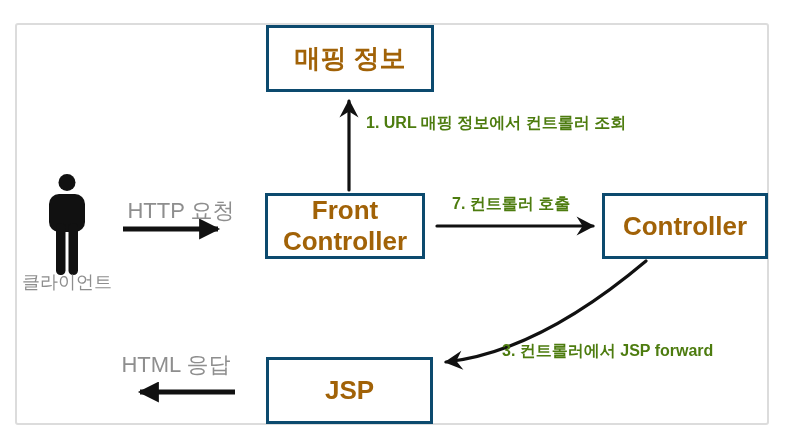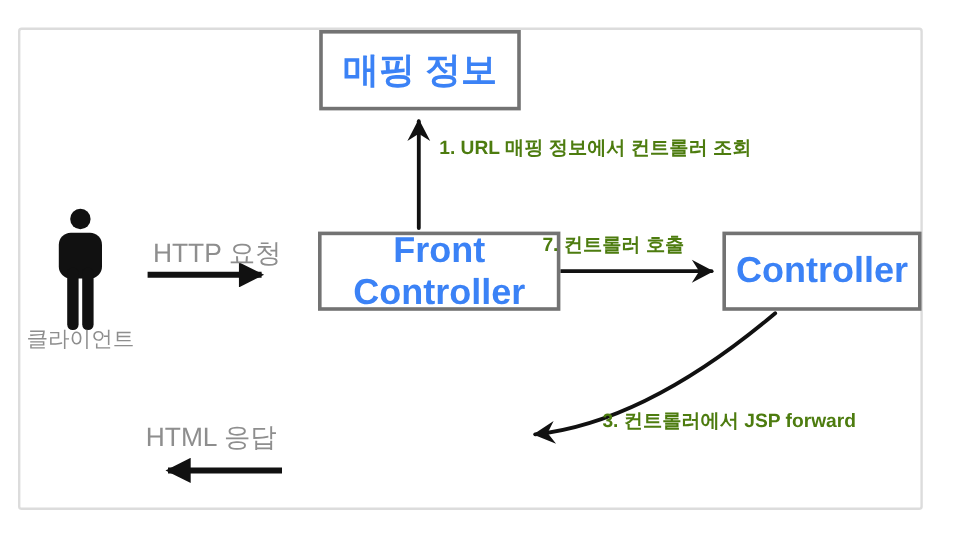--- a/index.html
+++ b/index.html
@@ -16,33 +16,33 @@
     left: 15px; top: 23px;
     width: 750px; height: 398px;
     border: 2px solid #dcdcdc;
     border-radius: 3px;
     background: #ffffff;
   }
   .node {
     position: absolute;
     box-sizing: border-box;
     background: #ffffff;
-    border: 3px solid #737373;
+    border: 3px solid #0c4a6e;
     display: flex;
     flex-direction: column;
     align-items: center;
     justify-content: center;
     font-weight: 700;
-    font-size: 30px;
-    color: #3b82f6;
+    font-size: 26px;
+    color: #a16207;
     line-height: 1.18;
     text-align: center;
   }
   #node-mapping   { left: 266px; top: 25px;  width: 168px; height: 67px; }
-  #node-front     { left: 265px; top: 193px; width: 202px; height: 66px; }
+  #node-front     { left: 265px; top: 193px; width: 160px; height: 66px; }
   #node-controller{ left: 602px; top: 193px; width: 166px; height: 66px; }
   #node-jsp       { left: 266px; top: 357px; width: 167px; height: 67px; }
 
   .gray-label {
     position: absolute;
     color: #8e8e8e;
     font-size: 22px;
     white-space: nowrap;
     text-align: center;
   }
@@ -105,20 +105,23 @@
 
   <div class="node" id="node-front">
     <span>Front</span>
     <span>Controller</span>
   </div>
 
   <div class="node" id="node-controller">
     <span>Controller</span>
   </div>
 
+  <div class="node" id="node-jsp">
+    <span>JSP</span>
+  </div>
 
   <div class="gray-label" id="html-label">HTML 응답</div>
 
   <div class="gray-label" id="http-label">HTTP 요청</div>
 
   <div class="gray-label" id="client-label">클라이언트</div>
 
   <div class="step-label" id="step1-label">1. URL 매핑 정보에서 컨트롤러 조회</div>
 
   <div class="step-label" id="step2-label">7. 컨트롤러 호출</div>

